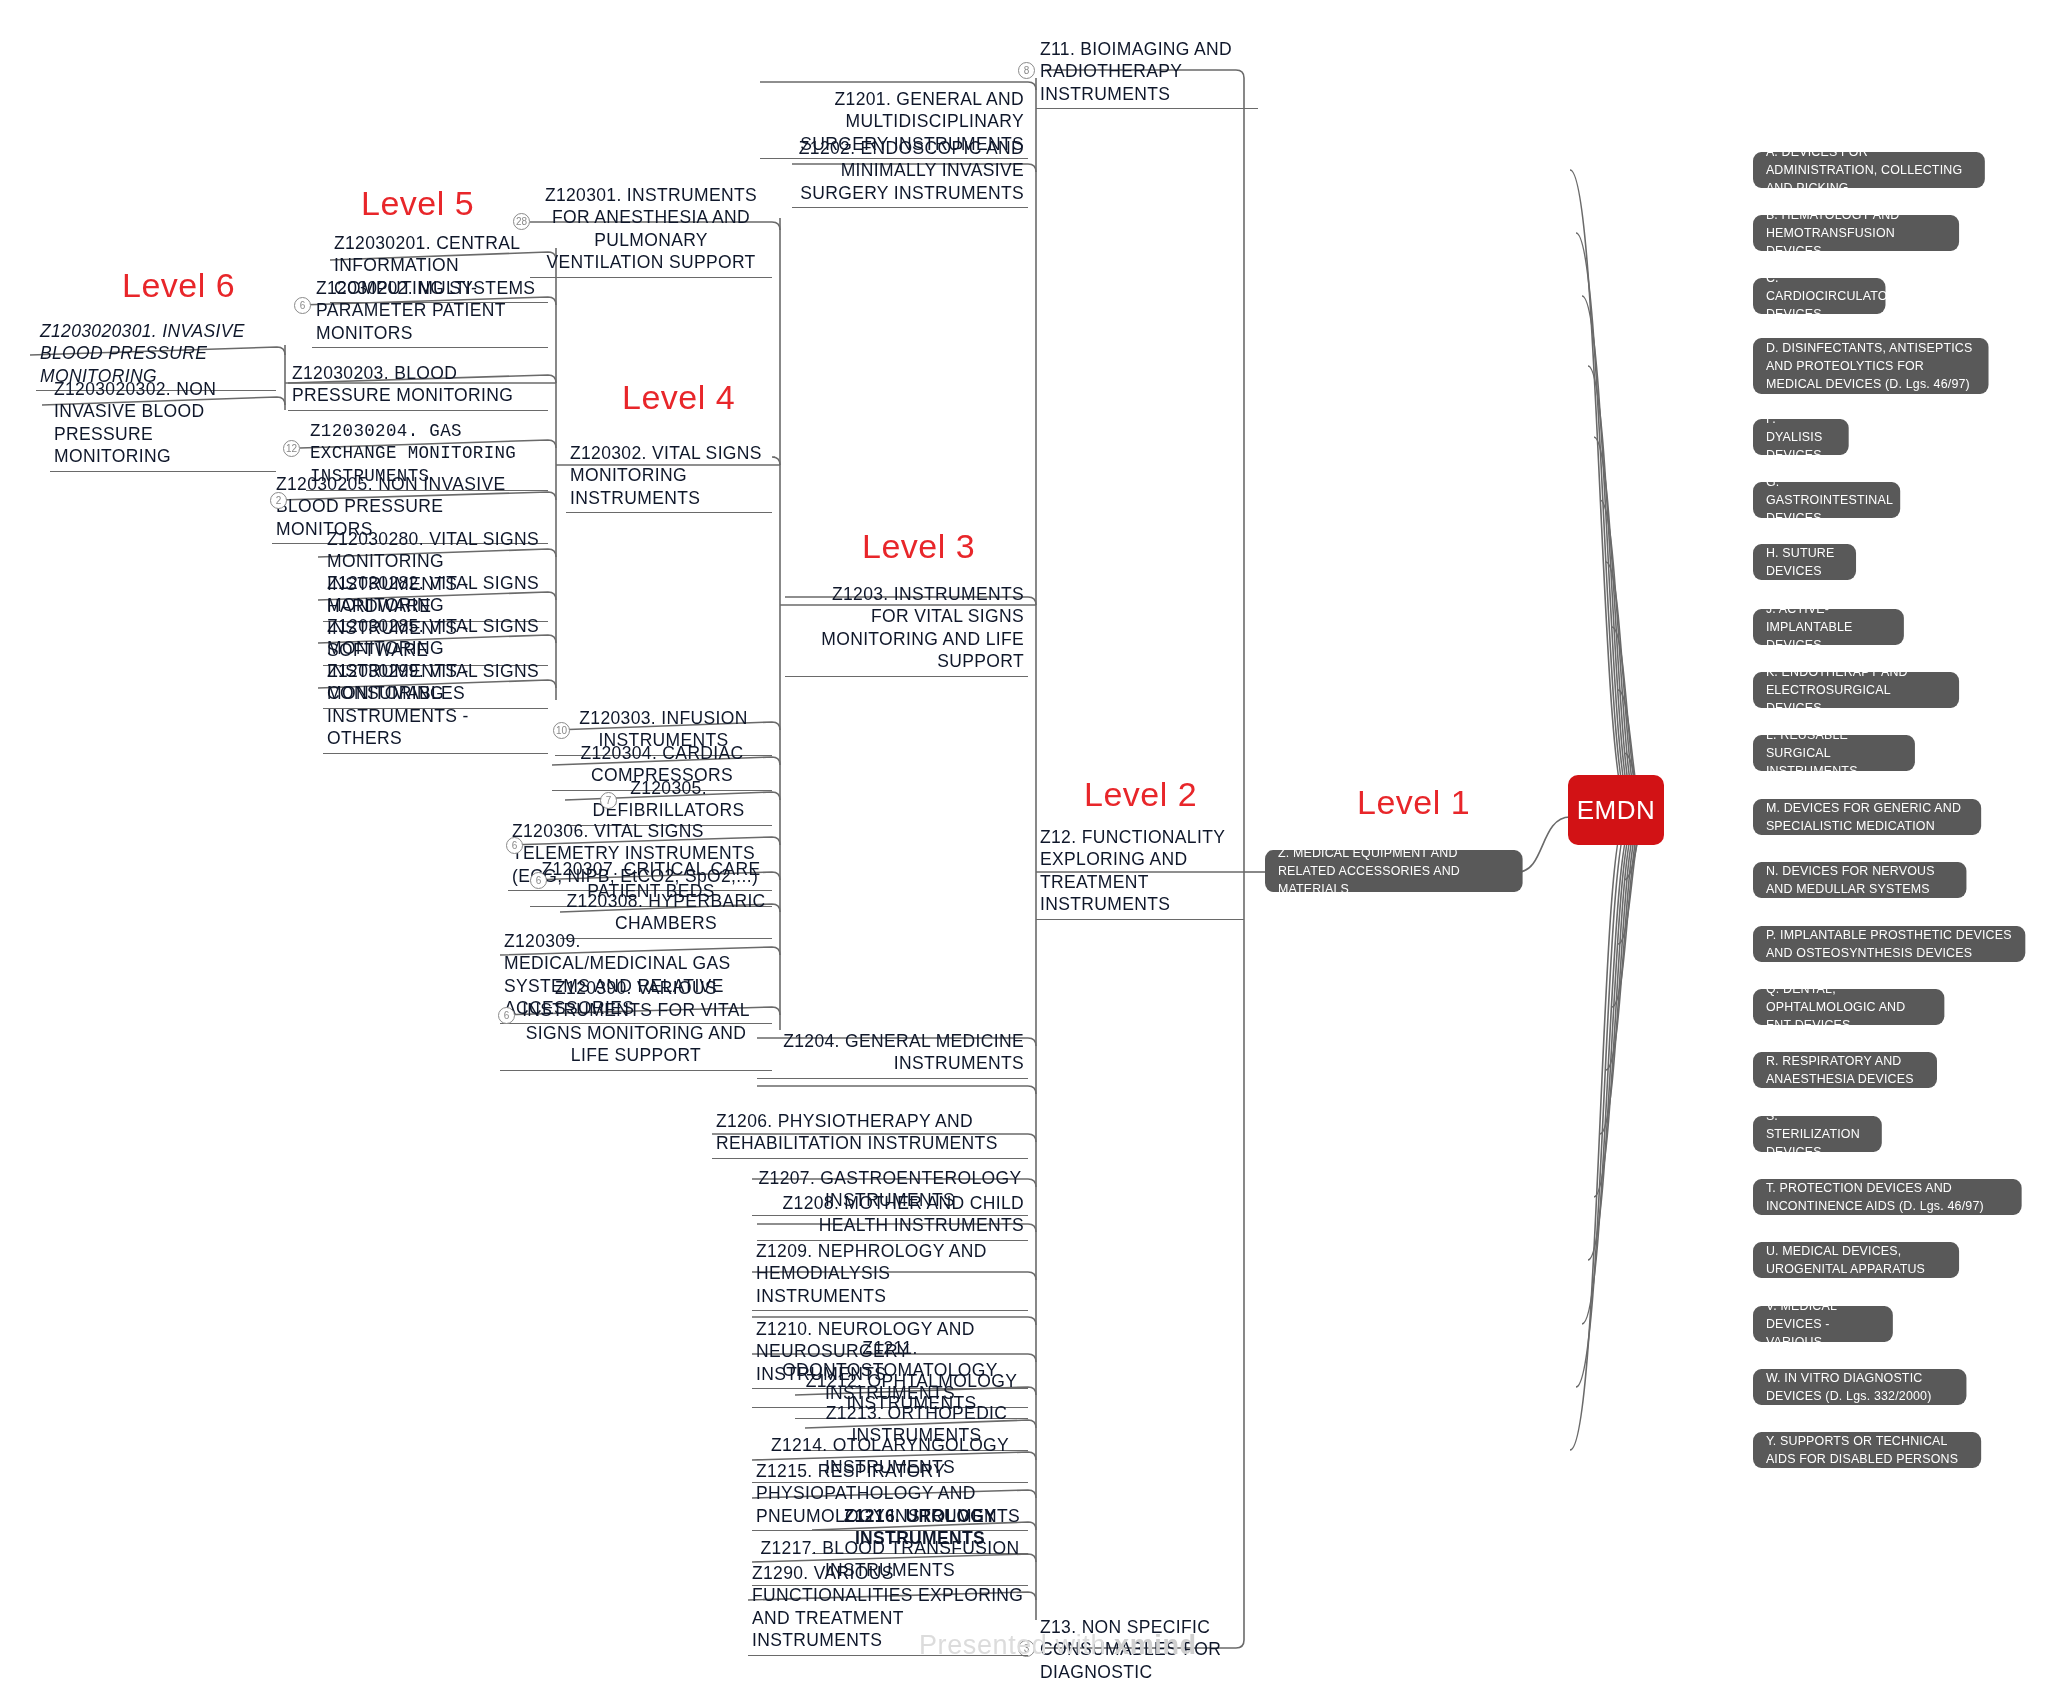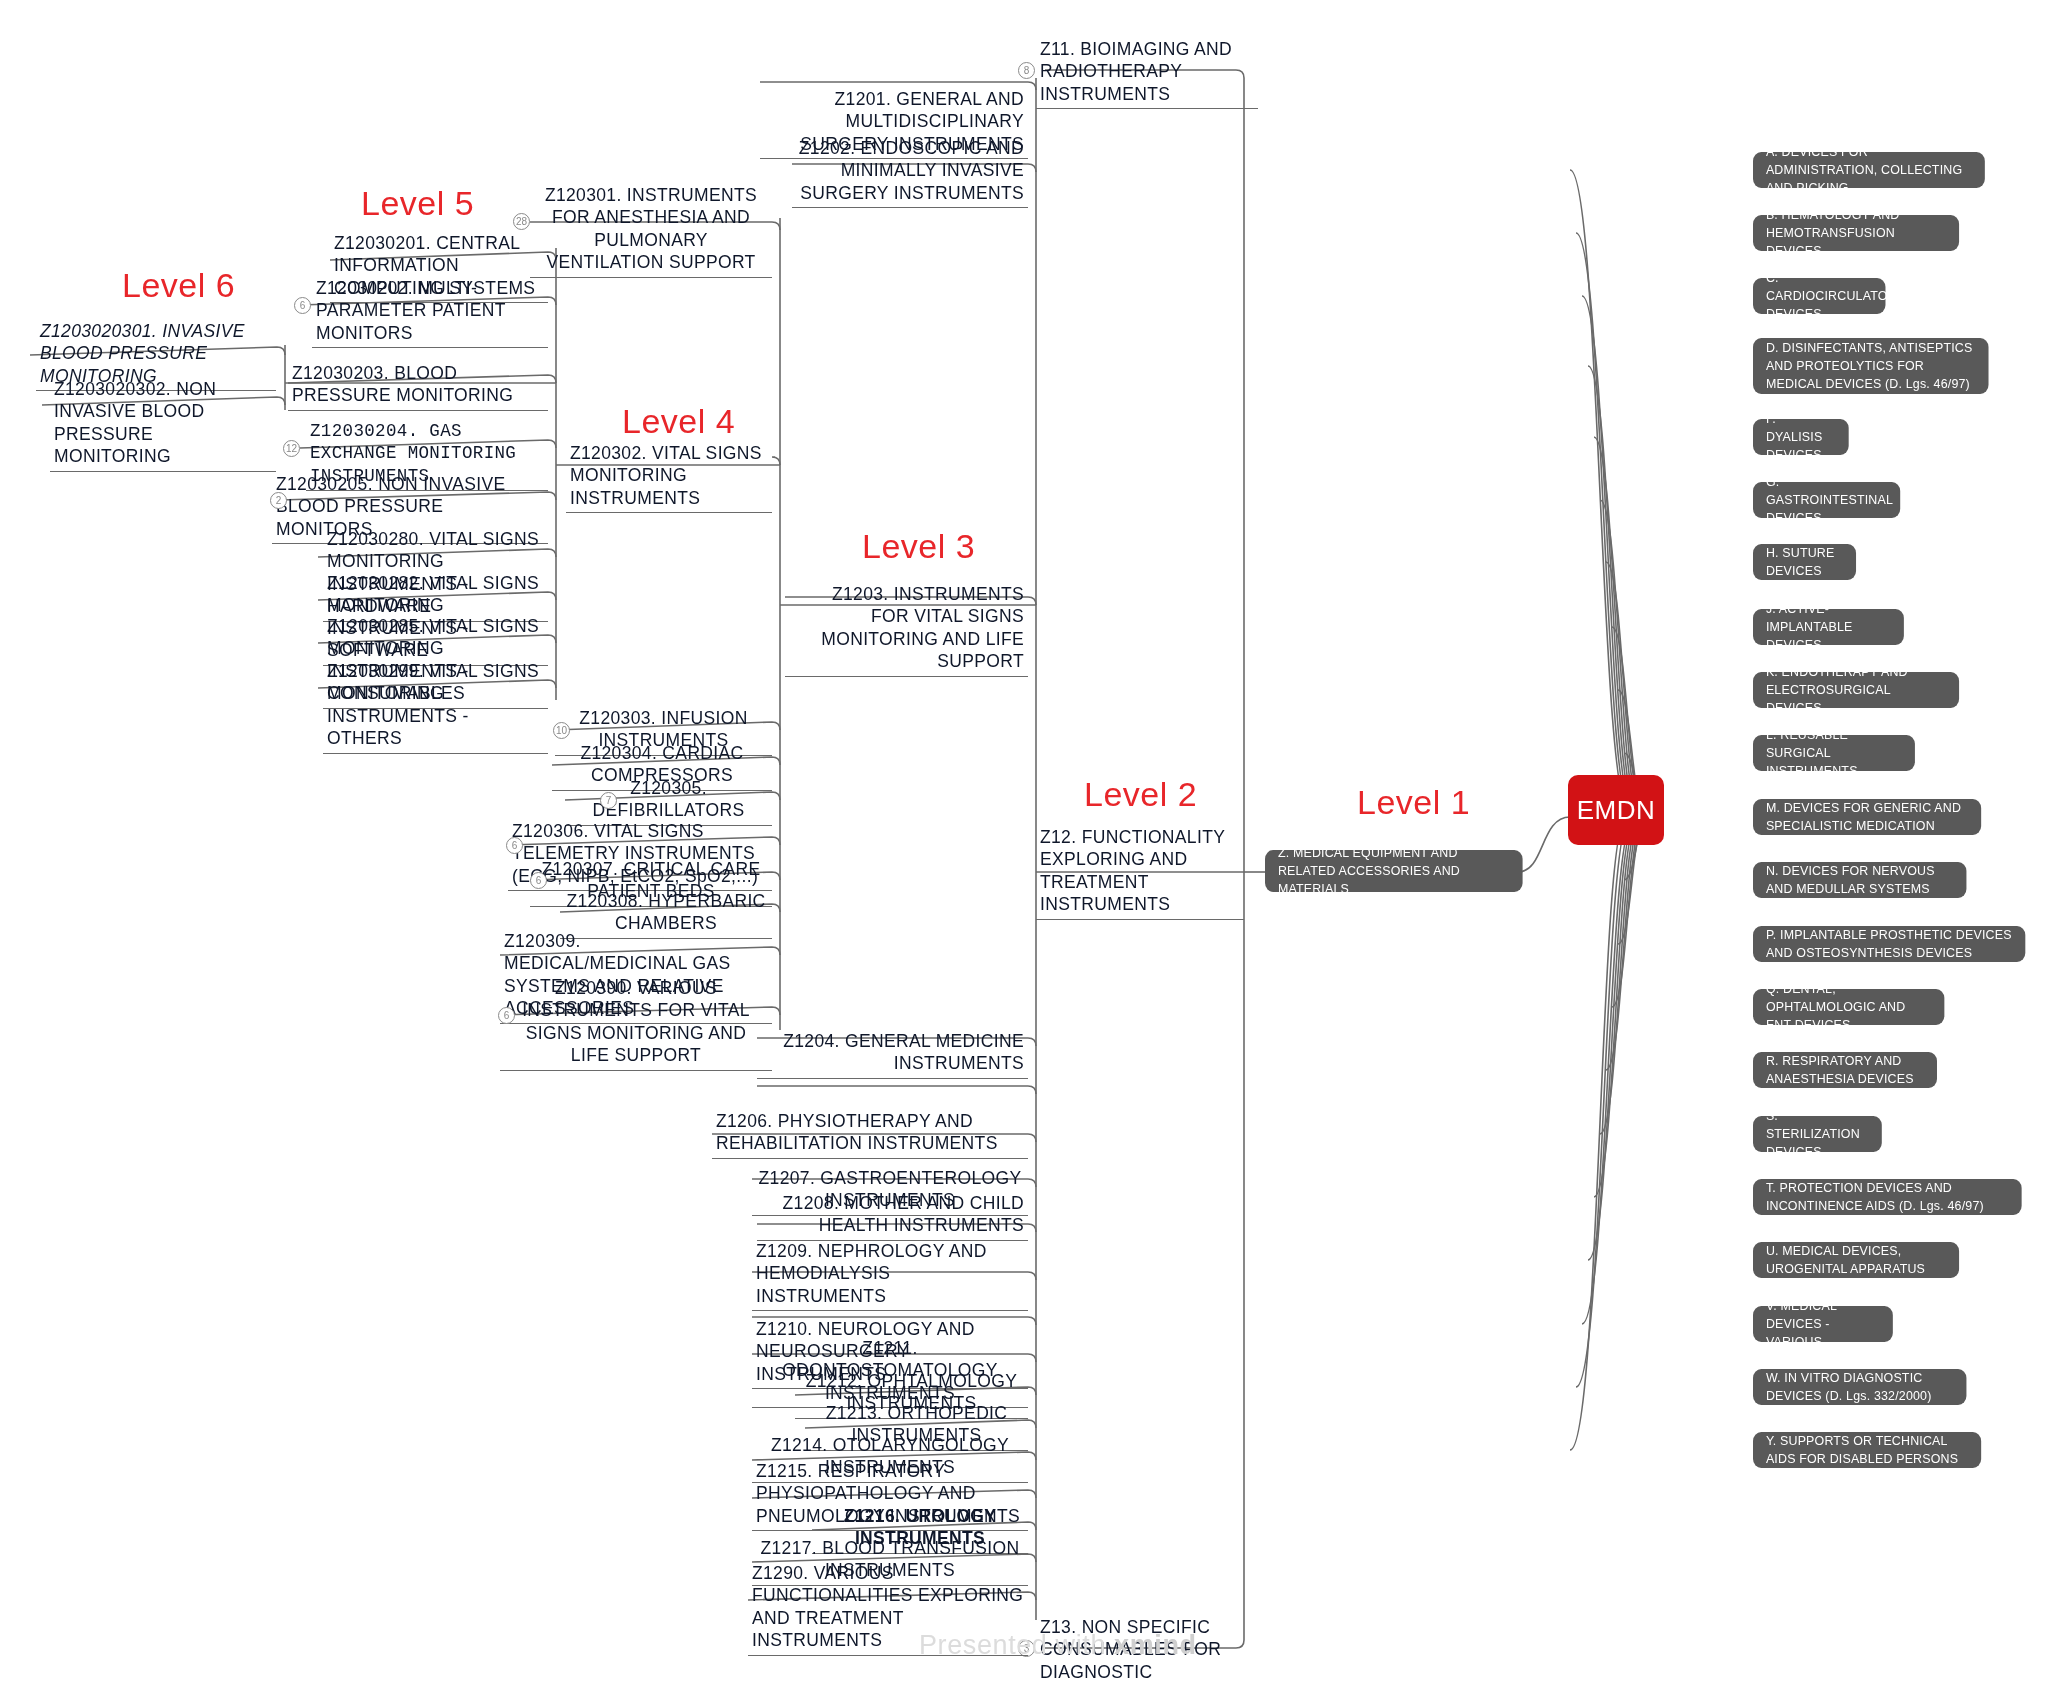--- a/index.html
+++ b/index.html
@@ -184,21 +184,21 @@
     </g>
   </svg>
 
   <div id="root-node" style="left:1568px;top:775px;width:96px;height:70px;">
     <span>EMDN</span>
   </div>
 
   <div class="levelcap" style="left:1357px;top:783px;">Level 1</div>
   <div class="levelcap" style="left:1084px;top:775px;">Level 2</div>
   <div class="levelcap" style="left:862px;top:527px;">Level 3</div>
-  <div class="levelcap" style="left:622px;top:378px;margin-top:24px;">Level 4</div>
+  <div class="levelcap" style="left:622px;top:378px;">Level 4</div>
   <div class="levelcap" style="left:361px;top:184px;">Level 5</div>
   <div class="levelcap" style="left:122px;top:266px;">Level 6</div>
 
   <div class="chip" style="left:1265px;top:850px;width:280px;height:42px;">
     <span>Z. MEDICAL EQUIPMENT AND RELATED ACCESSORIES AND MATERIALS</span>
   </div>
 
   <div class="chip" style="left:1753px;top:152px;width:252px;height:36px;">
     <span>A. DEVICES FOR ADMINISTRATION, COLLECTING AND PICKING</span>
     </div>

